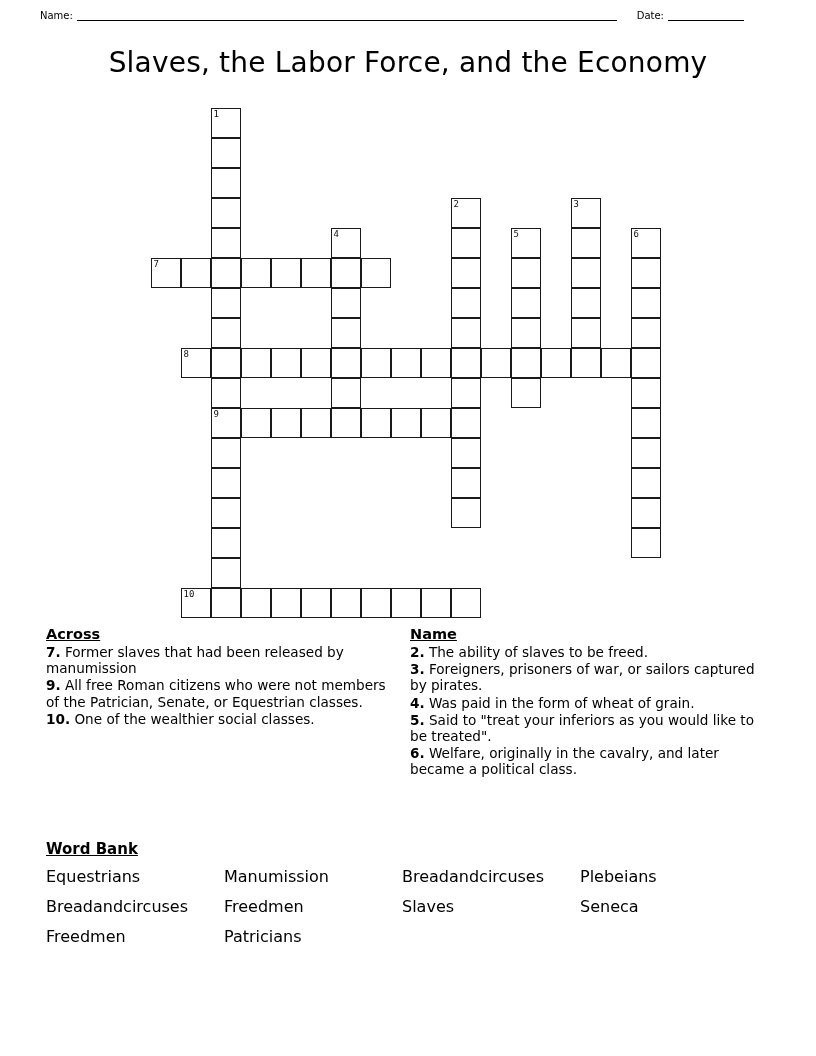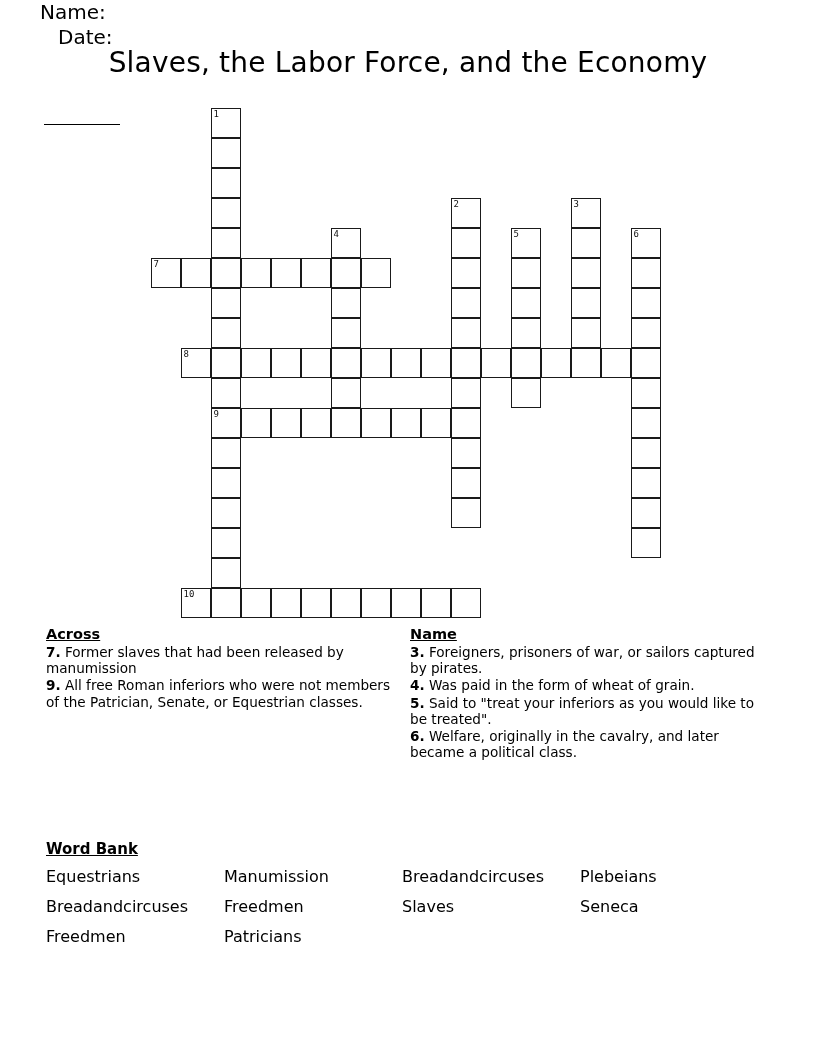--- a/index.html
+++ b/index.html
@@ -15,23 +15,22 @@
   }
 
   
   .name-date-row {
     position: absolute;
     left: 40px;
     top: 0px;
     width: 706px;
     height: 30px;
     display: flex;
-    align-items: flex-start;
-    font-size: 20px;
-    flex-direction: column;
+    align-items: center;
+    font-size: 10px;
   }
   .nd-label { white-space: nowrap; }
   .nd-rule {
     border-bottom: 1px solid #000;
     height: 12px;
     margin: 0 2px 0 4px;
   }
   .nd-rule.name-rule { flex: 1 1 auto; }
   .nd-rule.date-rule { width: 76px; flex: 0 0 76px; }
   .nd-date-label { margin-left: 18px; }
@@ -242,26 +241,28 @@
     <div class="cw-cell" style="left: 240px; top: 480px;"></div>
     <div class="cw-cell" style="left: 270px; top: 480px;"></div>
     <div class="cw-cell" style="left: 300px; top: 480px;"></div>
   </div>
 
 <div class="clues">
   <div class="clue-col across">
     <div class="clue-heading">Across</div>
     <div id="across-list">
         <div class="clue-item"><span class="cnum">7.</span><span> Former slaves that had been released by manumission</span></div>
-        <div class="clue-item"><span class="cnum">9.</span><span> All free Roman inferiors who were not members of the Patrician, Senate, or Equestrian classes.</span></div>
+        <div class="clue-item"><span class="cnum">9.</span><span> All free Roman citizens who were not members of the Patrician, Senate, or Equestrian classes.</span></div>
+        <div class="clue-item"><span class="cnum">10.</span><span> One of the wealthier social classes.</span></div>
       </div>
   </div>
   <div class="clue-col down">
     <div class="clue-heading">Name</div>
     <div id="down-list">
+        <div class="clue-item"><span class="cnum">2.</span><span> The ability of slaves to be freed.</span></div>
         <div class="clue-item"><span class="cnum">3.</span><span> Foreigners, prisoners of war, or sailors captured by pirates.</span></div>
         <div class="clue-item"><span class="cnum">4.</span><span> Was paid in the form of wheat of grain.</span></div>
         <div class="clue-item"><span class="cnum">5.</span><span> Said to "treat your inferiors as you would like to be treated".</span></div>
         <div class="clue-item"><span class="cnum">6.</span><span> Welfare, originally in the cavalry, and later became a political class.</span></div>
       </div>
   </div>
 </div>
 
 <div class="wordbank">
   <div class="wb-heading">Word Bank</div>

